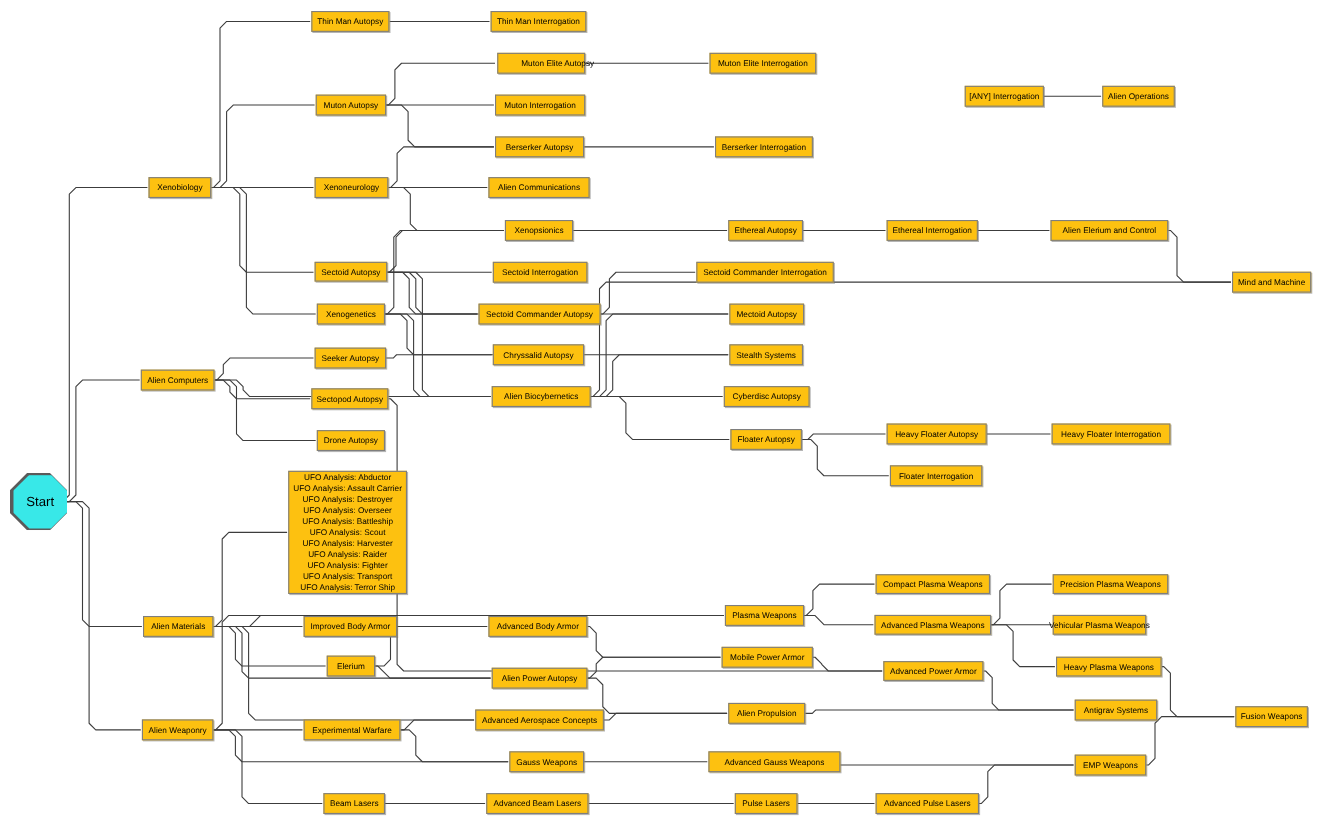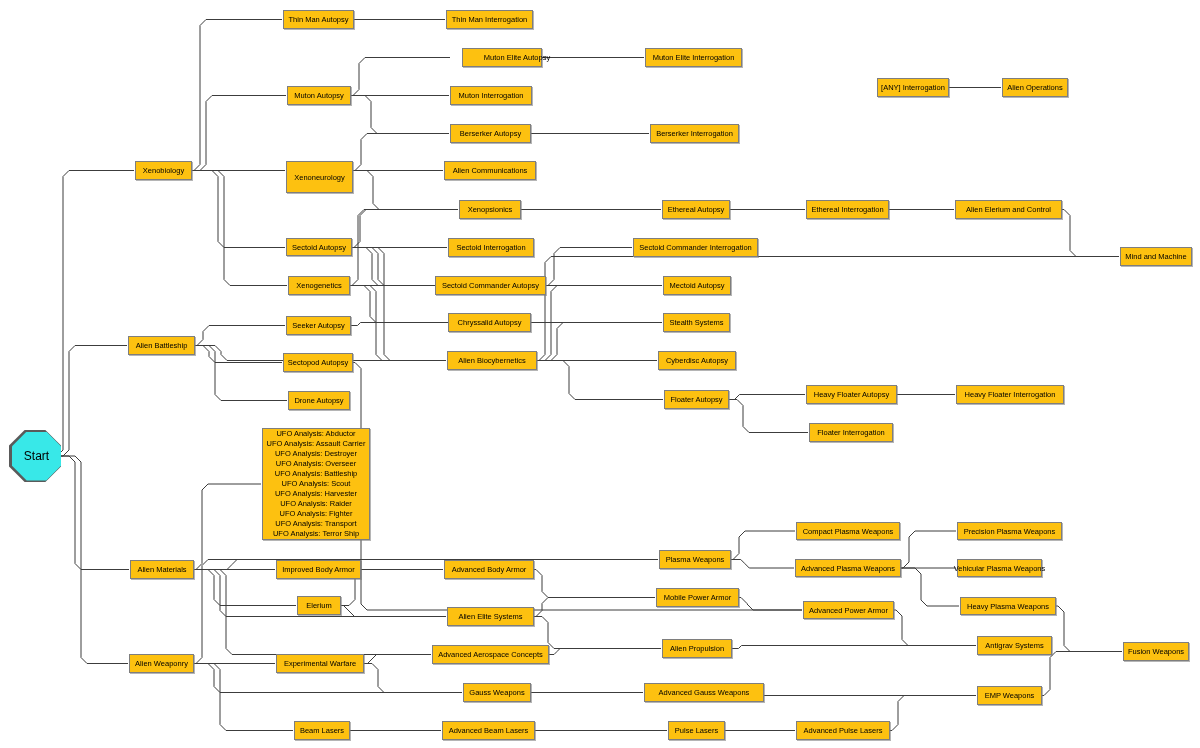--- a/index.html
+++ b/index.html
@@ -114,59 +114,59 @@
       </g>
   </svg>
   <div id="nodes">
       <div class="oct-outer" style="left: 9px; top: 430px; width: 52px; height: 52px;">
         <div class="oct-inner" style="background: rgb(56, 232, 232);">Start</div>
       </div>
       <div class="node" style="left: 135px; top: 161px; width: 57px; height: 19px; background: rgb(253, 193, 16); border-color: rgb(126, 126, 126);">
         <span class="lbl">Xenobiology</span>
       </div>
       <div class="node" style="left: 128px; top: 336px; width: 67px; height: 19px; background: rgb(253, 193, 16); border-color: rgb(126, 126, 126);">
-        <span class="lbl">Alien Battleship</span>
+        <span class="lbl">Alien Computers</span>
       </div>
       <div class="node" style="left: 130px; top: 560px; width: 64px; height: 19px; background: rgb(253, 193, 16); border-color: rgb(126, 126, 126);">
         <span class="lbl">Alien Materials</span>
       </div>
       <div class="node" style="left: 129px; top: 654px; width: 65px; height: 19px; background: rgb(253, 193, 16); border-color: rgb(126, 126, 126);">
         <span class="lbl">Alien Weaponry</span>
       </div>
       <div class="node" style="left: 283px; top: 10px; width: 71px; height: 19px; background: rgb(253, 193, 16); border-color: rgb(126, 126, 126);">
         <span class="lbl">Thin Man Autopsy</span>
       </div>
       <div class="node" style="left: 446px; top: 10px; width: 87px; height: 19px; background: rgb(253, 193, 16); border-color: rgb(126, 126, 126);">
         <span class="lbl">Thin Man Interrogation</span>
       </div>
       <div class="node" style="left: 287px; top: 86px; width: 64px; height: 19px; background: rgb(253, 193, 16); border-color: rgb(126, 126, 126);">
         <span class="lbl">Muton Autopsy</span>
       </div>
-      <div class="node" style="left: 462px; top: 48px; width: 80px; height: 19px; background: rgb(253, 193, 16); border-color: rgb(126, 126, 126); padding-left: 30px;">
+      <div class="node" style="left: 452px; top: 48px; width: 80px; height: 19px; background: rgb(253, 193, 16); border-color: rgb(126, 126, 126); padding-left: 30px;">
         <span class="lbl">Muton Elite Autopsy</span>
       </div>
       <div class="node" style="left: 645px; top: 48px; width: 97px; height: 19px; background: rgb(253, 193, 16); border-color: rgb(126, 126, 126);">
         <span class="lbl">Muton Elite Interrogation</span>
       </div>
       <div class="node" style="left: 450px; top: 86px; width: 82px; height: 19px; background: rgb(253, 193, 16); border-color: rgb(126, 126, 126);">
         <span class="lbl">Muton Interrogation</span>
       </div>
       <div class="node" style="left: 450px; top: 124px; width: 81px; height: 19px; background: rgb(253, 193, 16); border-color: rgb(126, 126, 126);">
         <span class="lbl">Berserker Autopsy</span>
       </div>
       <div class="node" style="left: 650px; top: 124px; width: 89px; height: 19px; background: rgb(253, 193, 16); border-color: rgb(126, 126, 126);">
         <span class="lbl">Berserker Interrogation</span>
       </div>
       <div class="node" style="left: 877px; top: 78px; width: 72px; height: 19px; background: rgb(253, 193, 16); border-color: rgb(126, 126, 126);">
         <span class="lbl">[ANY] Interrogation</span>
       </div>
       <div class="node" style="left: 1002px; top: 78px; width: 66px; height: 19px; background: rgb(253, 193, 16); border-color: rgb(126, 126, 126);">
         <span class="lbl">Alien Operations</span>
       </div>
-      <div class="node" style="left: 286px; top: 161px; width: 67px; height: 32px; background: rgb(253, 193, 16); border-color: rgb(126, 126, 126);">
+      <div class="node" style="left: 286px; top: 161px; width: 67px; height: 19px; background: rgb(253, 193, 16); border-color: rgb(126, 126, 126);">
         <span class="lbl">Xenoneurology</span>
       </div>
       <div class="node" style="left: 444px; top: 161px; width: 92px; height: 19px; background: rgb(253, 193, 16); border-color: rgb(126, 126, 126);">
         <span class="lbl">Alien Communications</span>
       </div>
       <div class="node" style="left: 459px; top: 200px; width: 62px; height: 19px; background: rgb(253, 193, 16); border-color: rgb(126, 126, 126);">
         <span class="lbl">Xenopsionics</span>
       </div>
       <div class="node" style="left: 662px; top: 200px; width: 68px; height: 19px; background: rgb(253, 193, 16); border-color: rgb(126, 126, 126);">
         <span class="lbl">Ethereal Autopsy</span>
@@ -268,21 +268,21 @@
       <div class="node" style="left: 656px; top: 588px; width: 83px; height: 19px; background: rgb(253, 193, 16); border-color: rgb(126, 126, 126);">
         <span class="lbl">Mobile Power Armor</span>
       </div>
       <div class="node" style="left: 960px; top: 597px; width: 96px; height: 18px; background: rgb(253, 193, 16); border-color: rgb(126, 126, 126);">
         <span class="lbl">Heavy Plasma Weapons</span>
       </div>
       <div class="node" style="left: 297px; top: 596px; width: 44px; height: 19px; background: rgb(253, 193, 16); border-color: rgb(126, 126, 126);">
         <span class="lbl">Elerium</span>
       </div>
       <div class="node" style="left: 447px; top: 607px; width: 87px; height: 19px; background: rgb(253, 193, 16); border-color: rgb(126, 126, 126);">
-        <span class="lbl">Alien Elite Systems</span>
+        <span class="lbl">Alien Power Autopsy</span>
       </div>
       <div class="node" style="left: 803px; top: 601px; width: 91px; height: 18px; background: rgb(253, 193, 16); border-color: rgb(126, 126, 126);">
         <span class="lbl">Advanced Power Armor</span>
       </div>
       <div class="node" style="left: 432px; top: 645px; width: 117px; height: 19px; background: rgb(253, 193, 16); border-color: rgb(126, 126, 126);">
         <span class="lbl">Advanced Aerospace Concepts</span>
       </div>
       <div class="node" style="left: 662px; top: 639px; width: 70px; height: 19px; background: rgb(253, 193, 16); border-color: rgb(126, 126, 126);">
         <span class="lbl">Alien Propulsion</span>
       </div>

